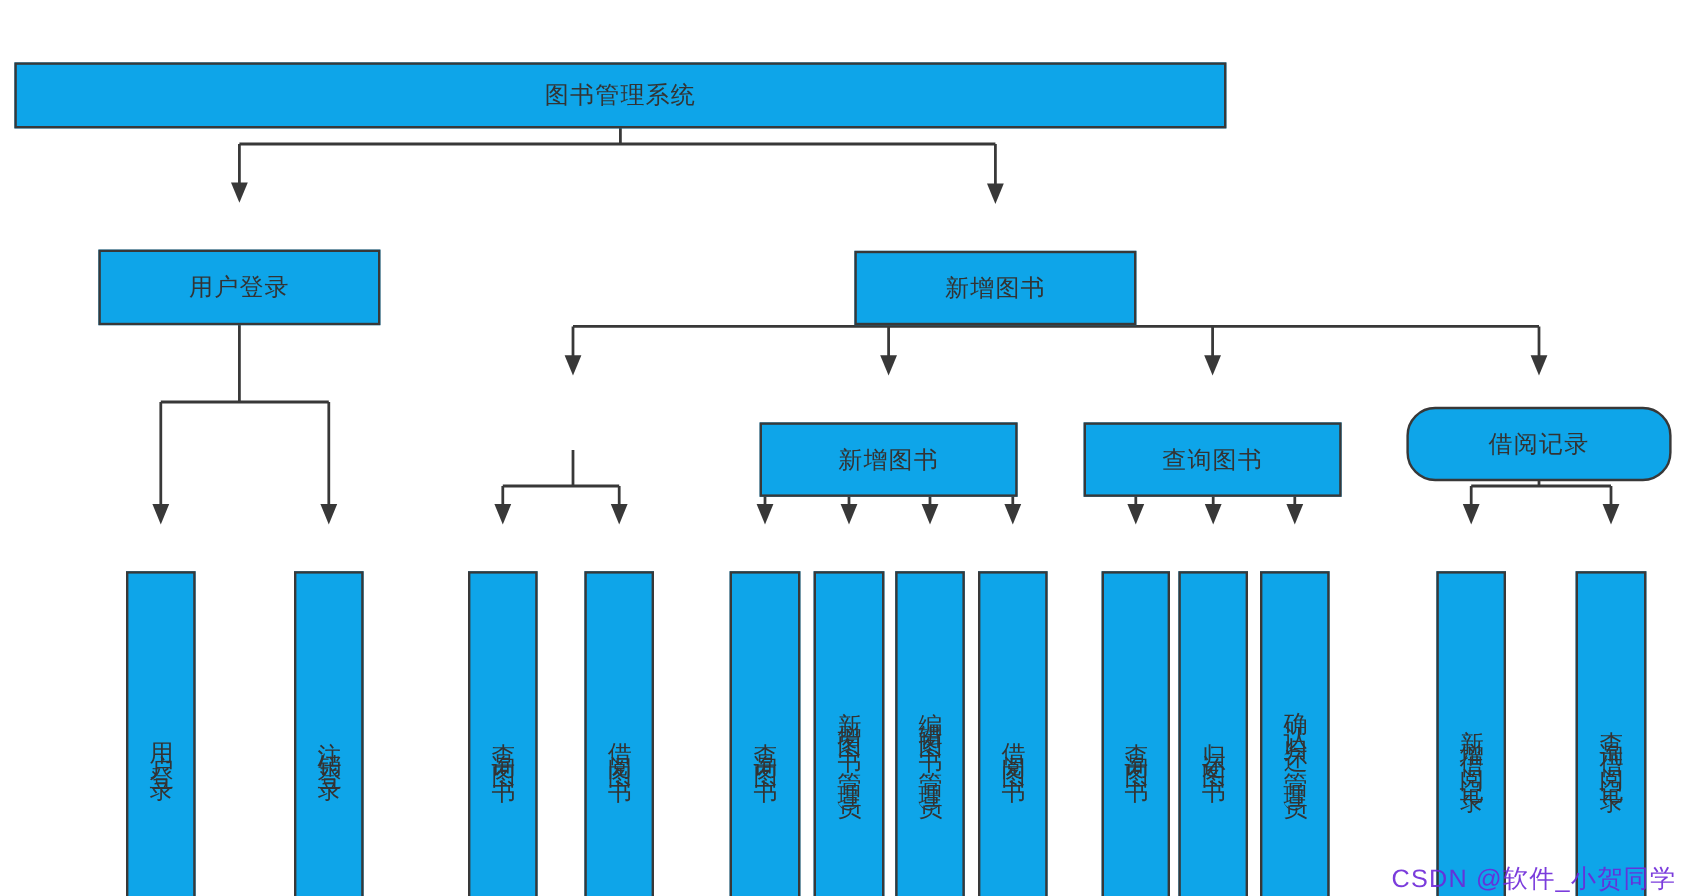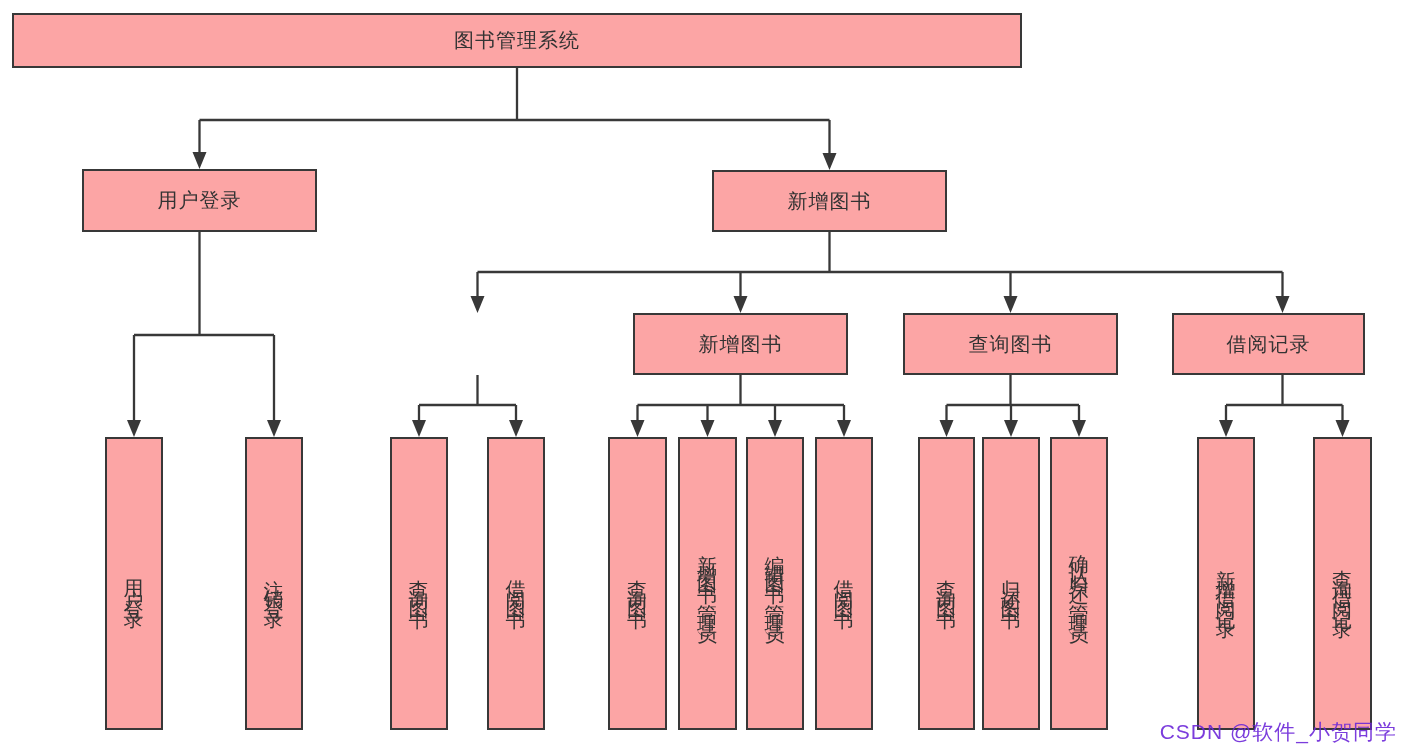--- a/index.html
+++ b/index.html
@@ -19,25 +19,26 @@
     position: absolute;
     left: 0;
     top: 0;
     width: 1405px;
     height: 747px;
   }
   .node {
     position: absolute;
     box-sizing: border-box;
     border: 2.5px solid #383838;
-    background: #fca5a5;
+    background: #0ea5e9;
     display: flex;
     align-items: center;
     justify-content: center;
     color: #333333;
+    margin-top: 39px;
   }
   .node span {
     font-size: 20px;
     letter-spacing: 1px;
     white-space: nowrap;
   }
   .node.vertical span {
     writing-mode: vertical-rl;
     text-orientation: mixed;
     letter-spacing: 10px;
@@ -95,21 +96,21 @@
     </div>
     <div class="node" style="left: 712px; top: 170px; width: 235px; height: 62px; border-color: rgb(56, 56, 56);">
       <span>新增图书</span>
     </div>
     <div class="node" style="left: 633px; top: 313px; width: 215px; height: 62px; border-color: rgb(56, 56, 56);">
       <span>新增图书</span>
     </div>
     <div class="node" style="left: 903px; top: 313px; width: 215px; height: 62px; border-color: rgb(56, 56, 56);">
       <span>查询图书</span>
     </div>
-    <div class="node" style="left: 1172px; top: 313px; width: 193px; height: 62px; border-color: rgb(56, 56, 56);">
+    <div class="node" style="left: 1172px; top: 300px; width: 221px; height: 62px; border-color: rgb(56, 56, 56); border-radius: 24px;">
       <span>借阅记录</span>
     </div>
     <div class="node vertical" style="left: 105px; top: 437px; width: 58px; height: 293px; border-color: rgb(56, 56, 56);">
       <span>用户登录</span>
     </div>
     <div class="node vertical" style="left: 245px; top: 437px; width: 58px; height: 293px; border-color: rgb(56, 56, 56);">
       <span>注销登录</span>
     </div>
     <div class="node vertical" style="left: 390px; top: 437px; width: 58px; height: 293px; border-color: rgb(56, 56, 56);">
       <span>查询图书</span>

